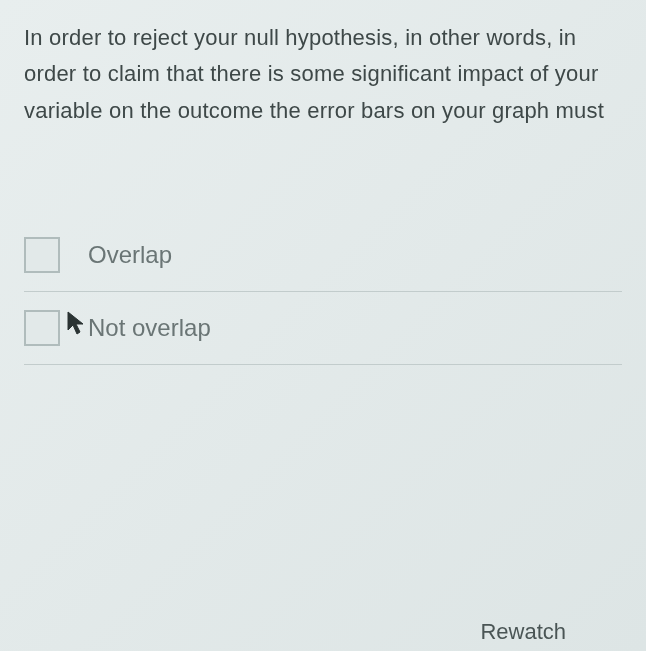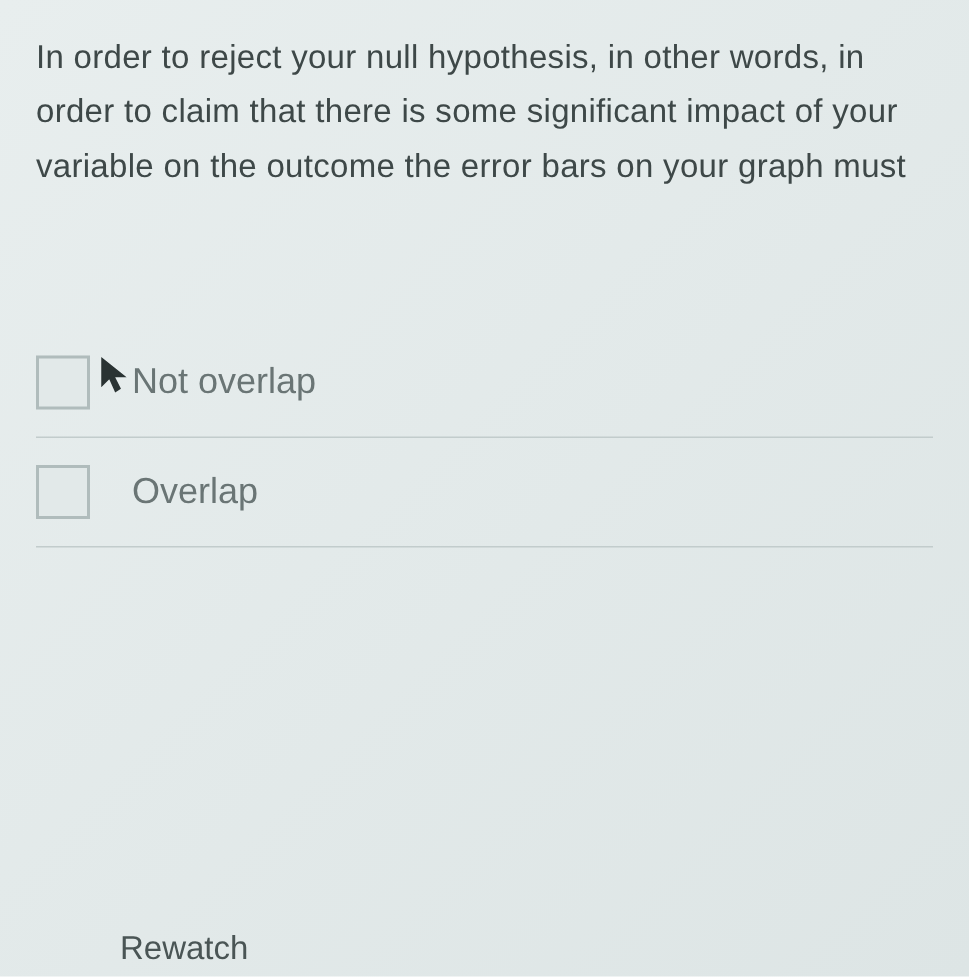--- a/index.html
+++ b/index.html
@@ -59,21 +59,21 @@
       width: 20px;
       height: 26px;
       pointer-events: none;
     }
     .footer {
       position: absolute;
       bottom: 6px;
       left: 0;
       right: 0;
       display: flex;
-      justify-content: flex-start;
+      justify-content: flex-end;
       align-items: center;
       padding: 0 80px 0 80px;
     }
     .rewatch {
       font-size: 22px;
       color: #4a5555;
       font-weight: 500;
       cursor: pointer;
       background: none;
       border: none;
@@ -89,26 +89,26 @@
     }
   </style>
 </head>
 <body>
 
 <div class="question-text">In order to reject your null hypothesis, in other words, in order to claim that there is some significant impact of your variable on the outcome the error bars on your graph must</div>
 
 <div class="options">
   <div class="option-row">
     <div class="checkbox"></div>
+    <div class="option-label">Overlap</div>
+  </div>
+  <div class="option-row">
+    <div class="checkbox"></div>
     <svg class="cursor-icon" viewBox="0 0 20 26">
       <path d="M 2 2 L 2 20 L 7 15 L 11 24 L 14 22 L 10 14 L 17 14 Z" fill="#2a3333" stroke="#2a3333" stroke-width="1"></path>
     </svg>
     <div class="option-label">Not overlap</div>
-  </div>
-  <div class="option-row">
-    <div class="checkbox"></div>
-    <div class="option-label">Overlap</div>
   </div>
 </div>
 
 <div class="footer">
   <button class="rewatch">Rewatch</button>
 </div>
 
 </body></html>

